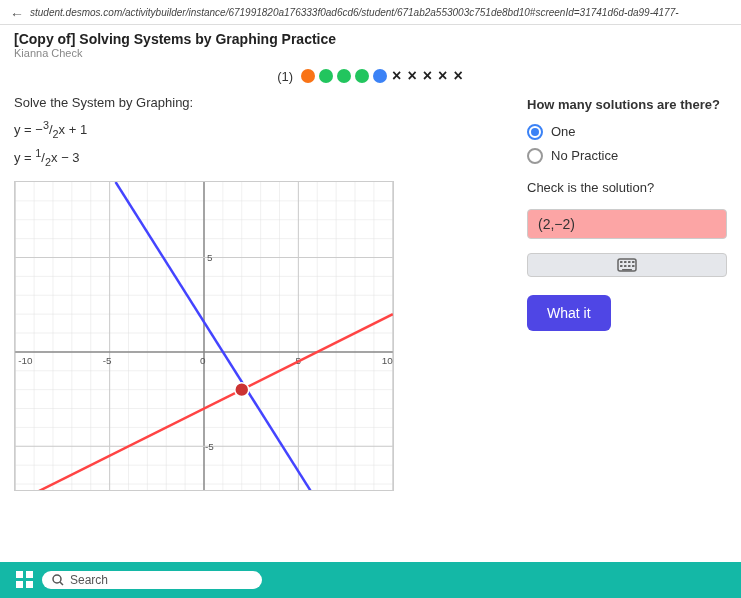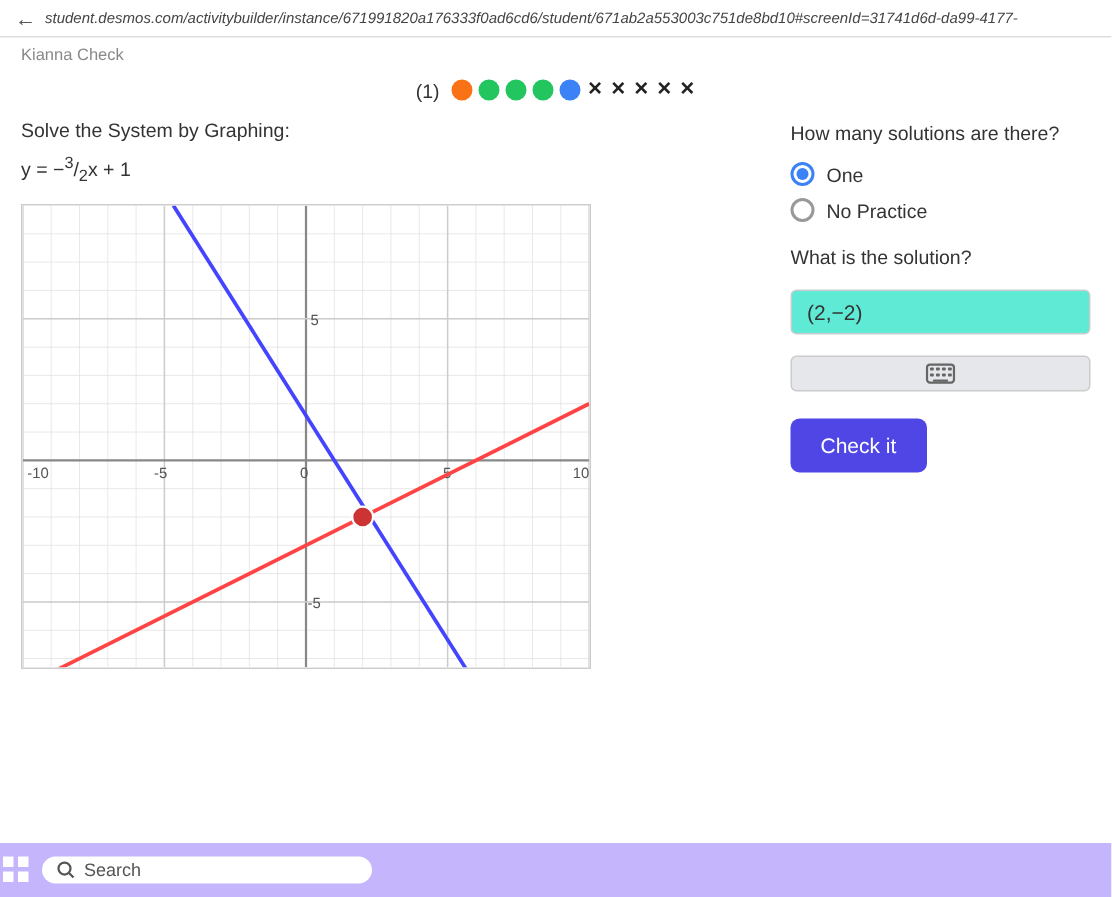--- a/index.html
+++ b/index.html
@@ -124,31 +124,31 @@
     .right-panel {
       width: 200px;
       display: flex;
       flex-direction: column;
       gap: 10px;
       padding-top: 2px;
     }
     .question-text {
       font-size: 13px;
       color: #333;
-      font-weight: normal;
+      font-weight: bold;
     }
     .radio-group {
       display: flex;
       flex-direction: column;
       gap: 8px;
       margin-top: 2px;
     }
     .radio-item {
       display: flex;
-      align-items: center;
+      align-items: flex-start;
       gap: 8px;
       font-size: 13px;
       color: #333;
       cursor: pointer;
     }
     .radio-circle {
       width: 16px;
       height: 16px;
       border-radius: 50%;
       border: 2px solid #999;
@@ -172,21 +172,21 @@
       font-size: 13px;
       color: #333;
       margin-top: 6px;
     }
     .solution-box {
       border: 1px solid #ccc;
       border-radius: 4px;
       padding: 6px 10px;
       font-size: 14px;
       color: #333;
-      background: #5eead4;
+      background: #fca5a5;
       min-width: 80px;
       display: inline-block;
       margin-top: 4px;
     }
     .keyboard-icon {
       background: #e5e7eb;
       border: 1px solid #ccc;
       border-radius: 4px;
       padding: 4px 8px;
       font-size: 11px;
@@ -209,24 +209,24 @@
       align-self: flex-start;
     }
 
     
     .taskbar {
       position: absolute;
       bottom: 0;
       left: 0;
       right: 0;
       height: 36px;
-      background: #c4b5fd;
-      display: flex;
-      align-items: center;
-      padding: 0 2px;
+      background: #14b8a6;
+      display: flex;
+      align-items: center;
+      padding: 0 16px;
       gap: 8px;
     }
     .taskbar-start {
       display: grid;
       grid-template-columns: 1fr 1fr;
       gap: 2px;
       width: 18px;
       height: 18px;
     }
     .taskbar-start-sq {
@@ -249,20 +249,21 @@
   </style>
 </head>
 <body>
 
 <div class="top-bar">
   <span class="browser-back">←</span>
   <span class="url-bar">student.desmos.com/activitybuilder/instance/671991820a176333f0ad6cd6/student/671ab2a553003c751de8bd10#screenId=31741d6d-da99-4177-</span>
 </div>
 
 <div class="activity-header">
+  <div class="activity-title">[Copy of] Solving Systems by Graphing Practice</div>
   <div class="activity-user">Kianna Check</div>
 </div>
 
 <div class="progress-row">
   <span class="progress-label">(1)</span>
   <span class="dot dot-orange"></span>
   <span class="dot dot-green"></span>
   <span class="dot dot-green"></span>
   <span class="dot dot-green"></span>
   <span class="dot dot-blue"></span>
@@ -273,20 +274,23 @@
   <span class="x-mark">×</span>
 </div>
 
 <div class="main-content">
 
   <div class="left-panel">
     <div class="problem-title">Solve the System by Graphing:</div>
     <div class="equations">
       <div class="eq-line">
         y = −<sup>3</sup>/<sub>2</sub>x + 1
+      </div>
+      <div class="eq-line">
+        y = <sup>1</sup>/<sub>2</sub>x − 3
       </div>
     </div>
 
     <div class="graph-container">
       <svg class="graph-svg" viewBox="0 0 380 310" xmlns="http://www.w3.org/2000/svg">
 
         <rect width="380" height="310" fill="white"></rect>
 
         <g stroke="#e0e0e0" stroke-width="0.5">
 
@@ -375,40 +379,40 @@
       <label class="radio-item">
         <div class="radio-circle selected"></div>
         <span>One</span>
       </label>
       <label class="radio-item">
         <div class="radio-circle"></div>
         <span>No Practice</span>
       </label>
     </div>
 
-    <div class="solution-question">What is the solution?</div>
+    <div class="solution-question">Check is the solution?</div>
 
     <div class="solution-box">(2,−2)</div>
 
     <div class="keyboard-icon">
       <svg width="20" height="14" viewBox="0 0 20 14" xmlns="http://www.w3.org/2000/svg">
         <rect x="1" y="1" width="18" height="12" rx="2" fill="none" stroke="#666" stroke-width="1.5"></rect>
         <rect x="3" y="3" width="2.5" height="2" rx="0.5" fill="#666"></rect>
         <rect x="7" y="3" width="2.5" height="2" rx="0.5" fill="#666"></rect>
         <rect x="11" y="3" width="2.5" height="2" rx="0.5" fill="#666"></rect>
         <rect x="15" y="3" width="2.5" height="2" rx="0.5" fill="#666"></rect>
         <rect x="3" y="7" width="2.5" height="2" rx="0.5" fill="#666"></rect>
         <rect x="7" y="7" width="2.5" height="2" rx="0.5" fill="#666"></rect>
         <rect x="11" y="7" width="2.5" height="2" rx="0.5" fill="#666"></rect>
         <rect x="15" y="7" width="2.5" height="2" rx="0.5" fill="#666"></rect>
         <rect x="5" y="11" width="10" height="1.5" rx="0.5" fill="#666"></rect>
       </svg>
     </div>
 
-    <button class="check-button">Check it</button>
+    <button class="check-button">What it</button>
   </div>
 </div>
 
 <div class="taskbar">
   <div class="taskbar-start">
     <div class="taskbar-start-sq"></div>
     <div class="taskbar-start-sq"></div>
     <div class="taskbar-start-sq"></div>
     <div class="taskbar-start-sq"></div>
   </div>

